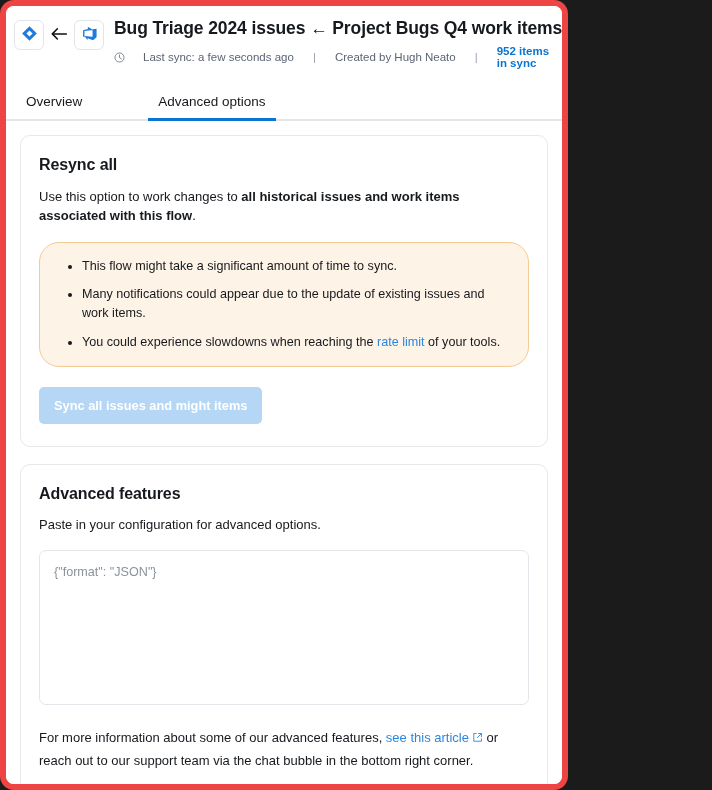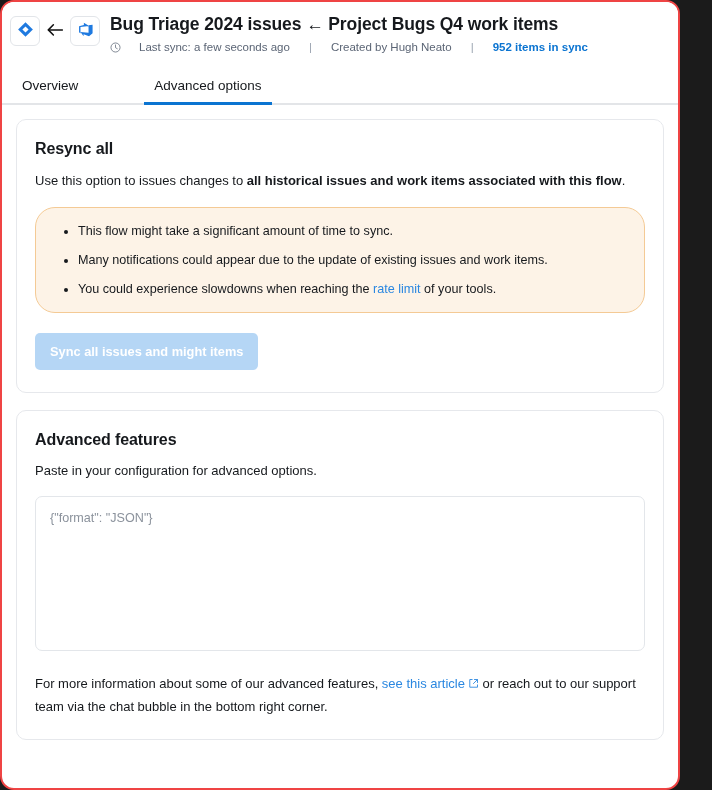--- a/index.html
+++ b/index.html
@@ -5,24 +5,24 @@
   * { box-sizing: border-box; }
   html, body {
     margin: 0; padding: 0;
     width: 712px; height: 790px;
     background: #1b1b1b;
     font-family: "Liberation Sans", sans-serif;
   }
   .window {
     position: absolute;
     left: 0; top: 0;
-    width: 680px; height: 790px;
+    width: 568px; height: 790px;
     background: #ffffff;
     border-radius: 14px;
-    border: 2px solid #ef4444;
+    border: 6px solid #ef4444;
     overflow: hidden;
   }
   
   .header {
     position: relative;
     padding: 8px 0 0 0;
     background: #ffffff;
   }
   .header-row {
     display: flex;
@@ -262,21 +262,21 @@
     <div class="tabs">
       <div class="tab">Overview</div>
       <div class="tab active">Advanced options</div>
     </div>
   </div>
 
   <div class="body-area">
 
     <div class="card">
       <h2>Resync all</h2>
-      <p class="lead"><span>Use this option to issues changes to </span><b>all historical issues and work items associated with this flow</b><span>.</span></p>
+      <p class="lead"><span>Use this option to work changes to </span><b>all historical issues and work items associated with this flow</b><span>.</span></p>
 
       <div class="warning-box">
         <ul>
           <li><span>This flow might take a significant amount of time to sync.</span></li>
           <li><span>Many notifications could appear due to the update of existing issues and work items.</span></li>
           <li><span>You could experience slowdowns when reaching the </span><span class="inline-link">rate limit</span><span> of your tools.</span></li>
         </ul>
       </div>
 
       <button class="sync-button">Sync all issues and might items</button>

